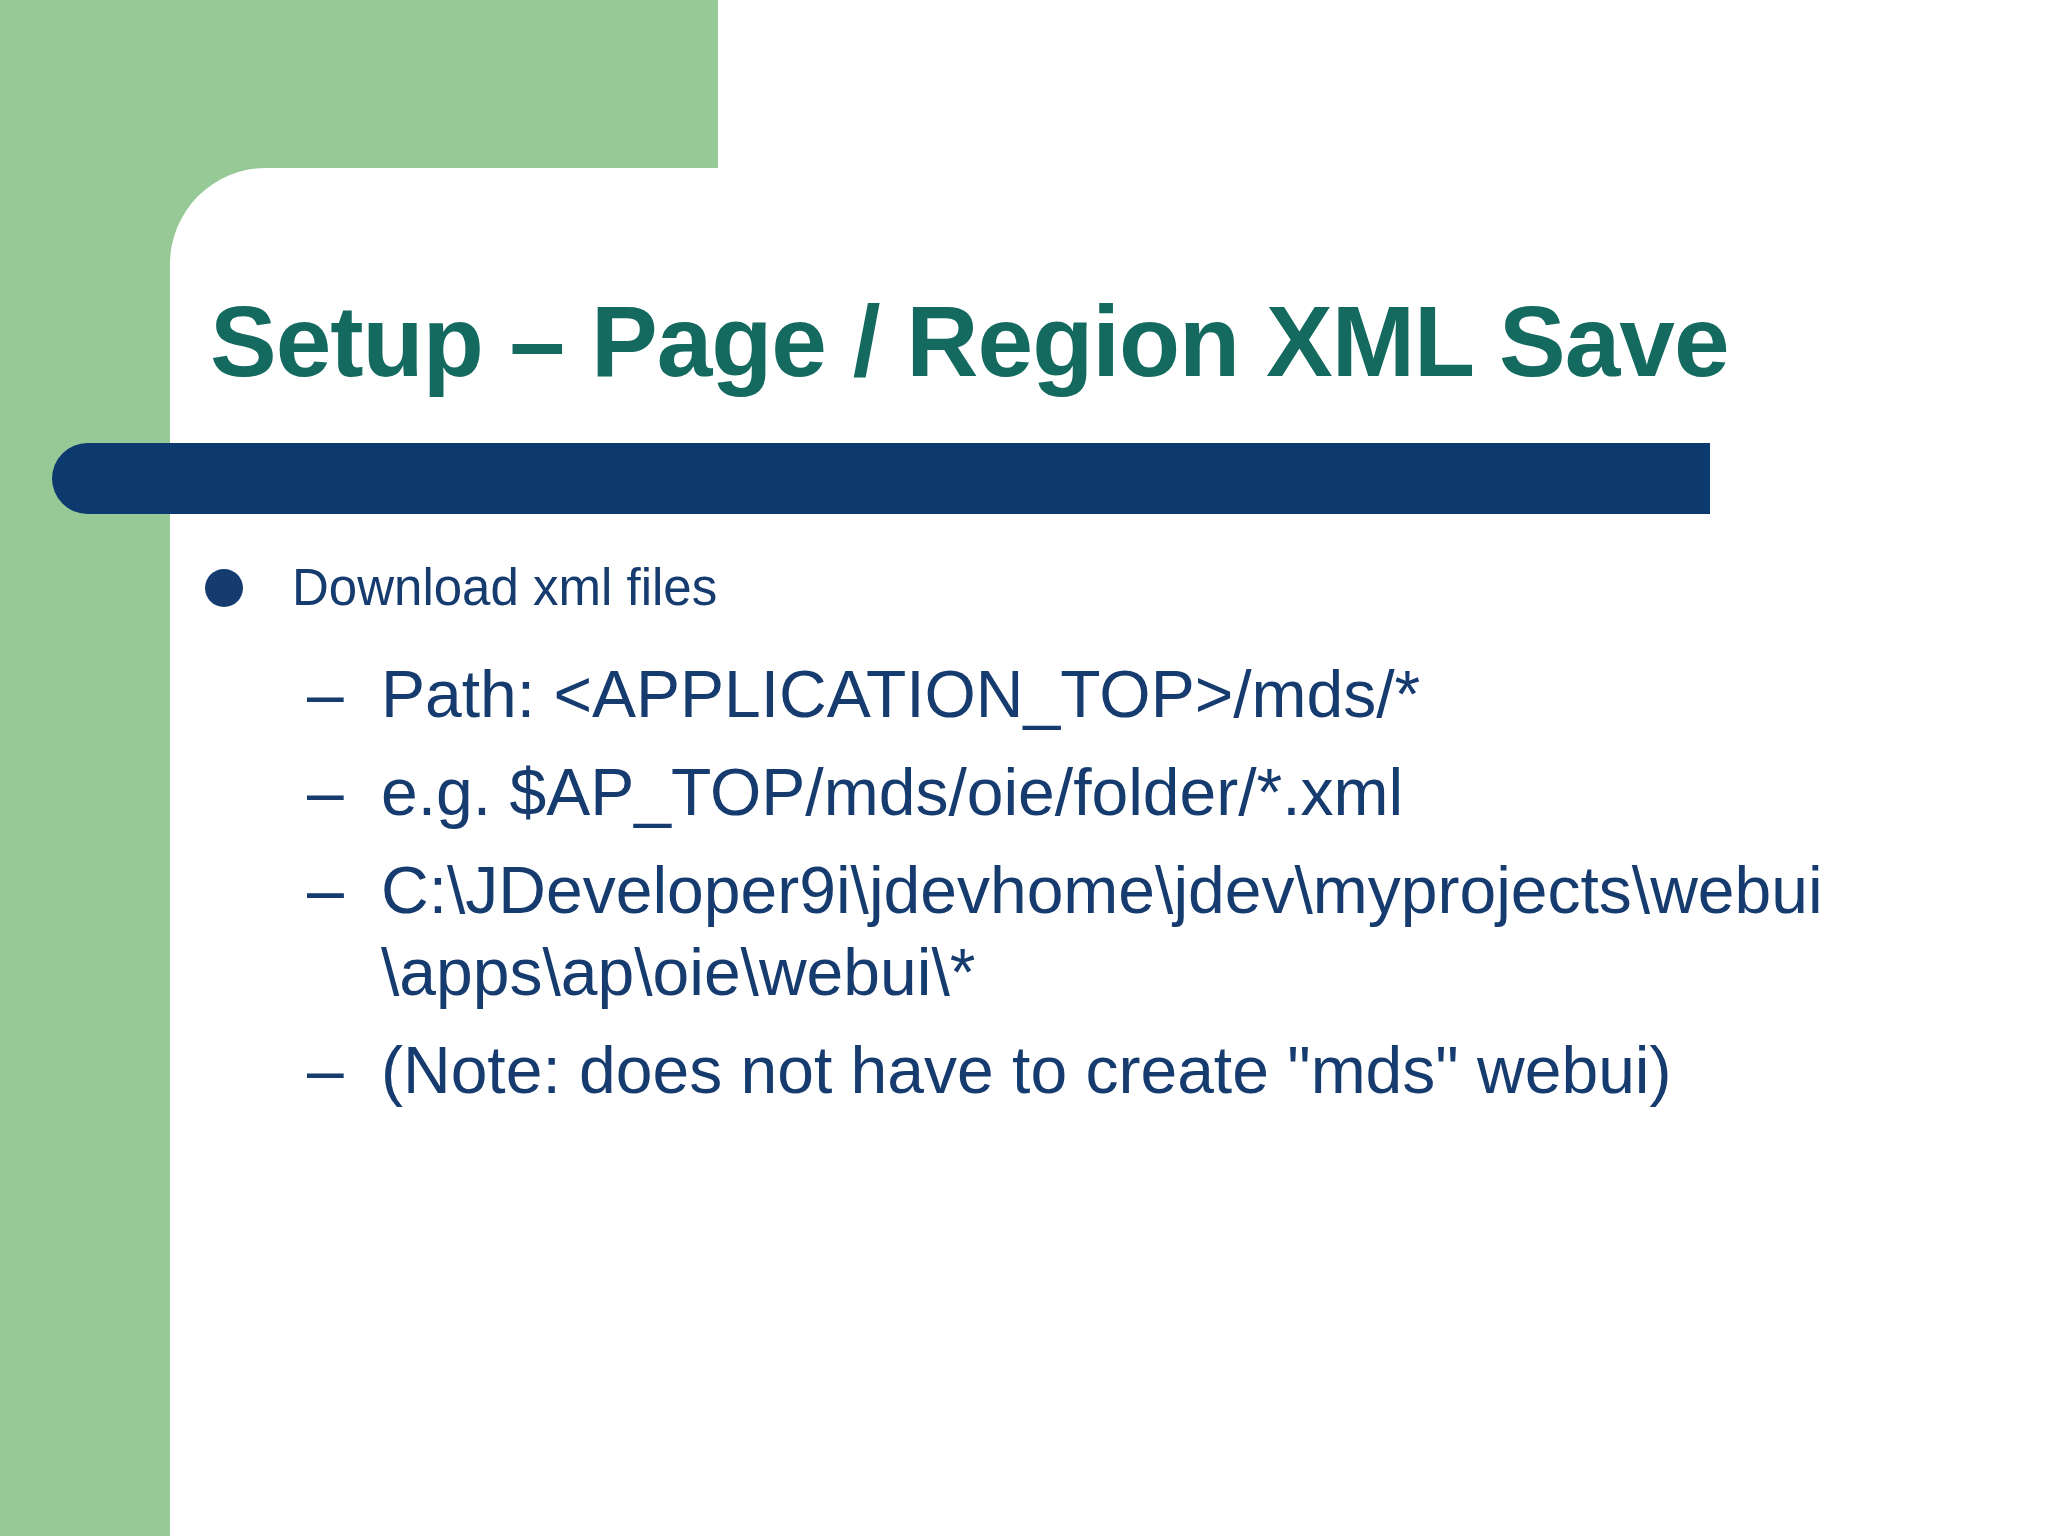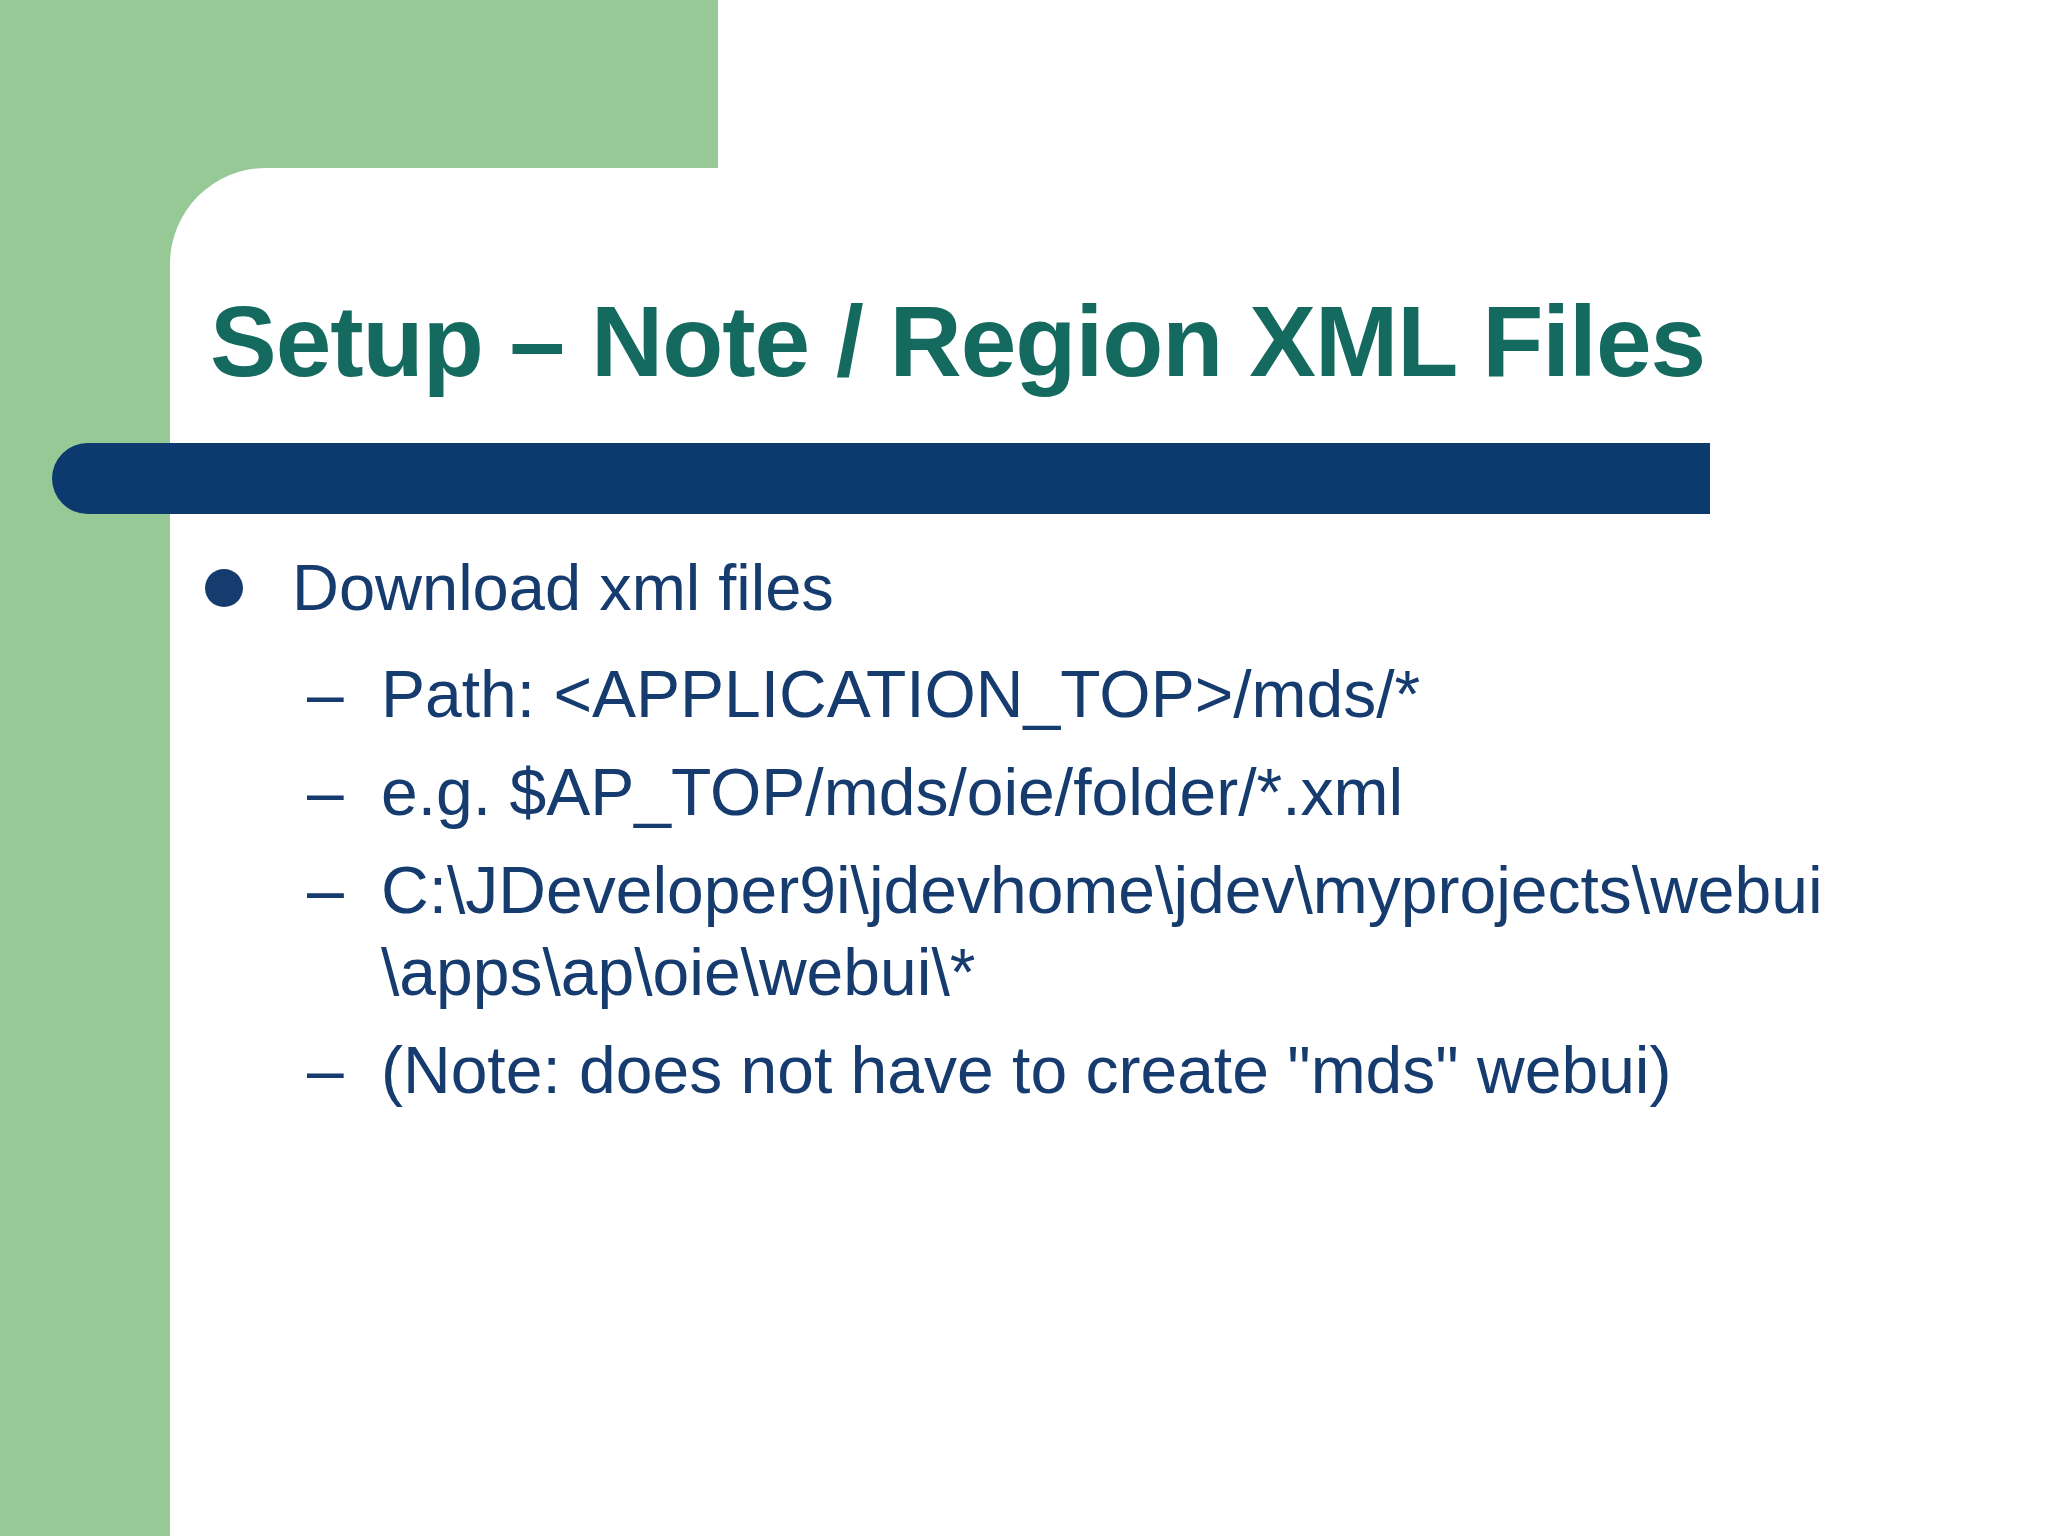--- a/index.html
+++ b/index.html
@@ -40,21 +40,21 @@
     white-space: nowrap;
     letter-spacing: -1px;
   }
   .content {
     position: absolute; left: 205px; top: 550px;
     width: 1740px;
     color: #153B6F;
   }
   .main-bullet {
     display: flex; align-items: flex-start;
-    font-size: 65px; line-height: 75px;
+    font-size: 51px; line-height: 75px;
   }
   .dot {
     flex: none;
     width: 38px; height: 38px;
     margin-top: 19px; margin-right: 49px;
     border-radius: 50%;
     background: #153B6F;
   }
   .sub-list { margin-top: 28px; }
   .sub-item {
@@ -68,21 +68,21 @@
   }
 </style>
 </head>
 <body>
 
 <div class="green-left"></div>
 <div class="green-top"></div>
 <div class="panel"></div>
 <div class="accent-bar"></div>
 
-<h1 class="title">Setup – Note / Region XML Files</h1>
+<h1 class="title">Setup – Page / Region XML Save</h1>
 
 <div class="content">
 
   <div class="main-bullet">
     <span class="dot"></span>
     <span>Download xml files</span>
   </div>
 
   <div class="sub-list">
 

